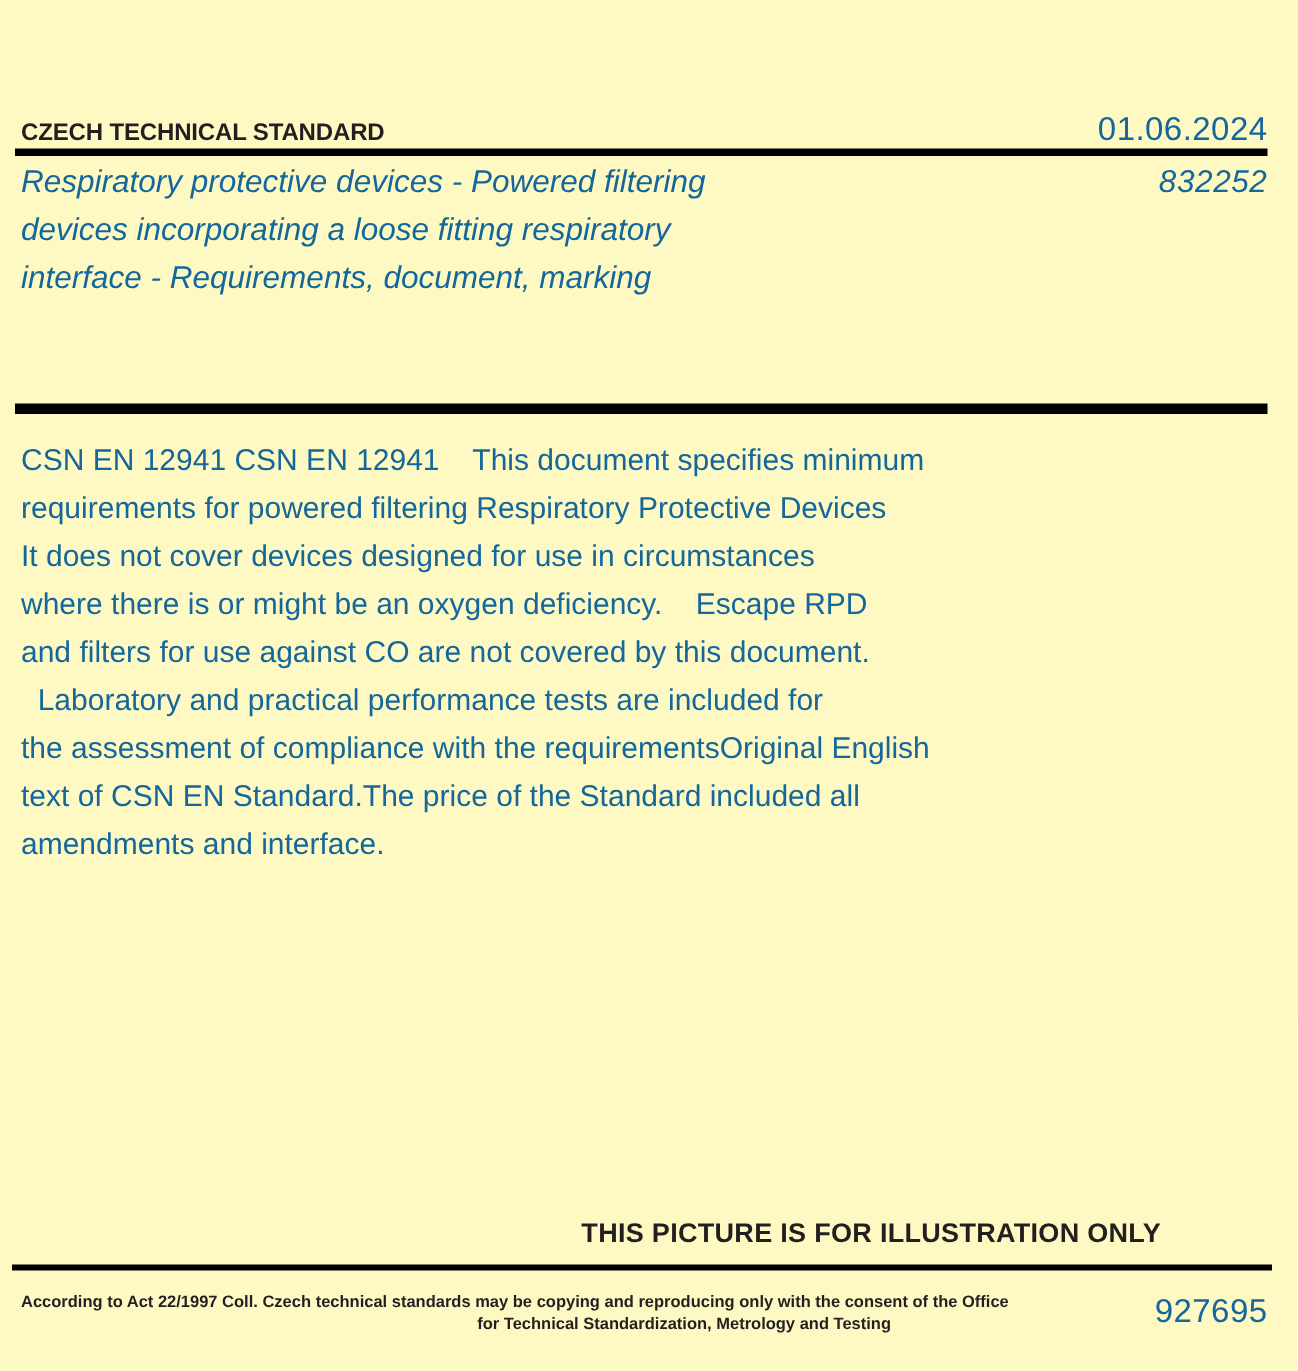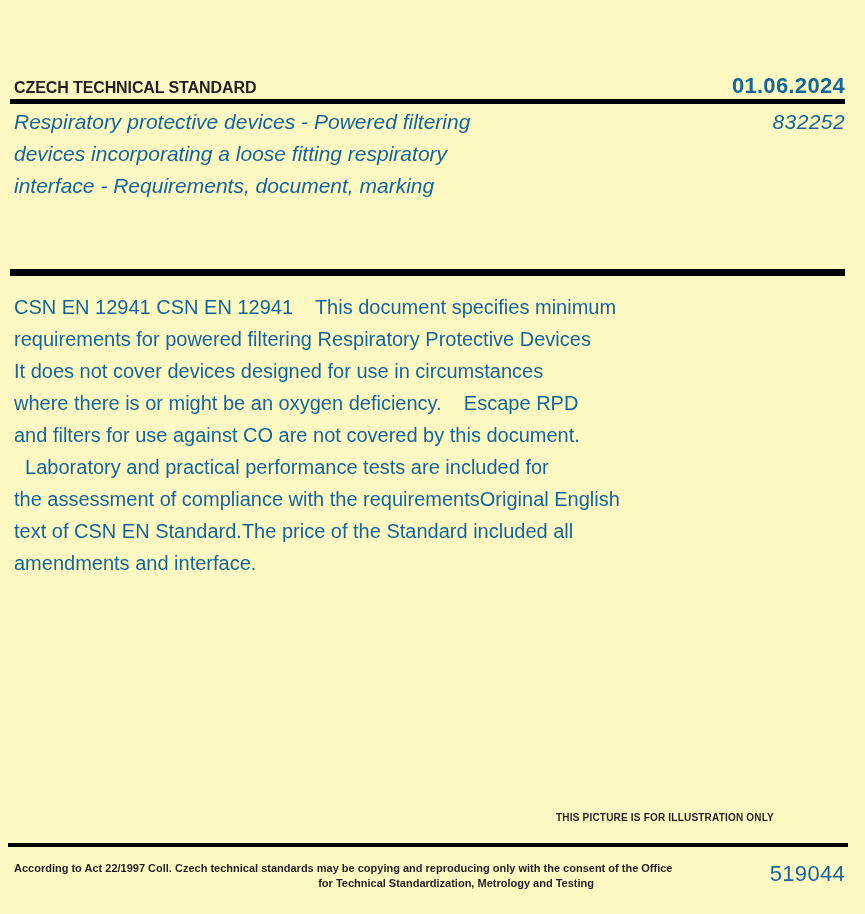--- a/index.html
+++ b/index.html
@@ -39,21 +39,21 @@
     font-size: 16px;
     font-weight: bold;
     color: #231f20;
     letter-spacing: -0.1px;
     white-space: nowrap;
   }
 
   .header-date {
     font-family: "Liberation Sans", sans-serif;
     font-size: 22px;
-    font-weight: bold;
+    font-weight: normal;
     color: #14679b;
     white-space: nowrap;
     letter-spacing: 0.3px;
   }
 
   
   .rule-top {
     position: absolute;
     left: 10px;
     width: 835px;
@@ -127,21 +127,21 @@
   }
 
   
   .illustration-note {
     position: absolute;
     left: 0;
     right: 91px;
     top: 812px;
     text-align: right;
     font-family: "Liberation Sans", sans-serif;
-    font-size: 10px;
+    font-size: 18px;
     font-weight: bold;
     color: #231f20;
     letter-spacing: 0.2px;
   }
 
   
   .rule-bottom {
     position: absolute;
     left: 8px;
     width: 840px;
@@ -222,16 +222,16 @@
 
   <div class="illustration-note">THIS PICTURE IS FOR ILLUSTRATION ONLY</div>
 
   <div class="rule-bottom"></div>
 
   <div class="footer">
     <div class="footer-note">
       <div>According to Act 22/1997 Coll. Czech technical standards may be copying and reproducing only with the consent of the Office</div>
       <div>for Technical Standardization, Metrology and Testing</div>
     </div>
-    <div class="footer-code">519044</div>
+    <div class="footer-code">927695</div>
   </div>
 
 </div>
 
 </body></html>

